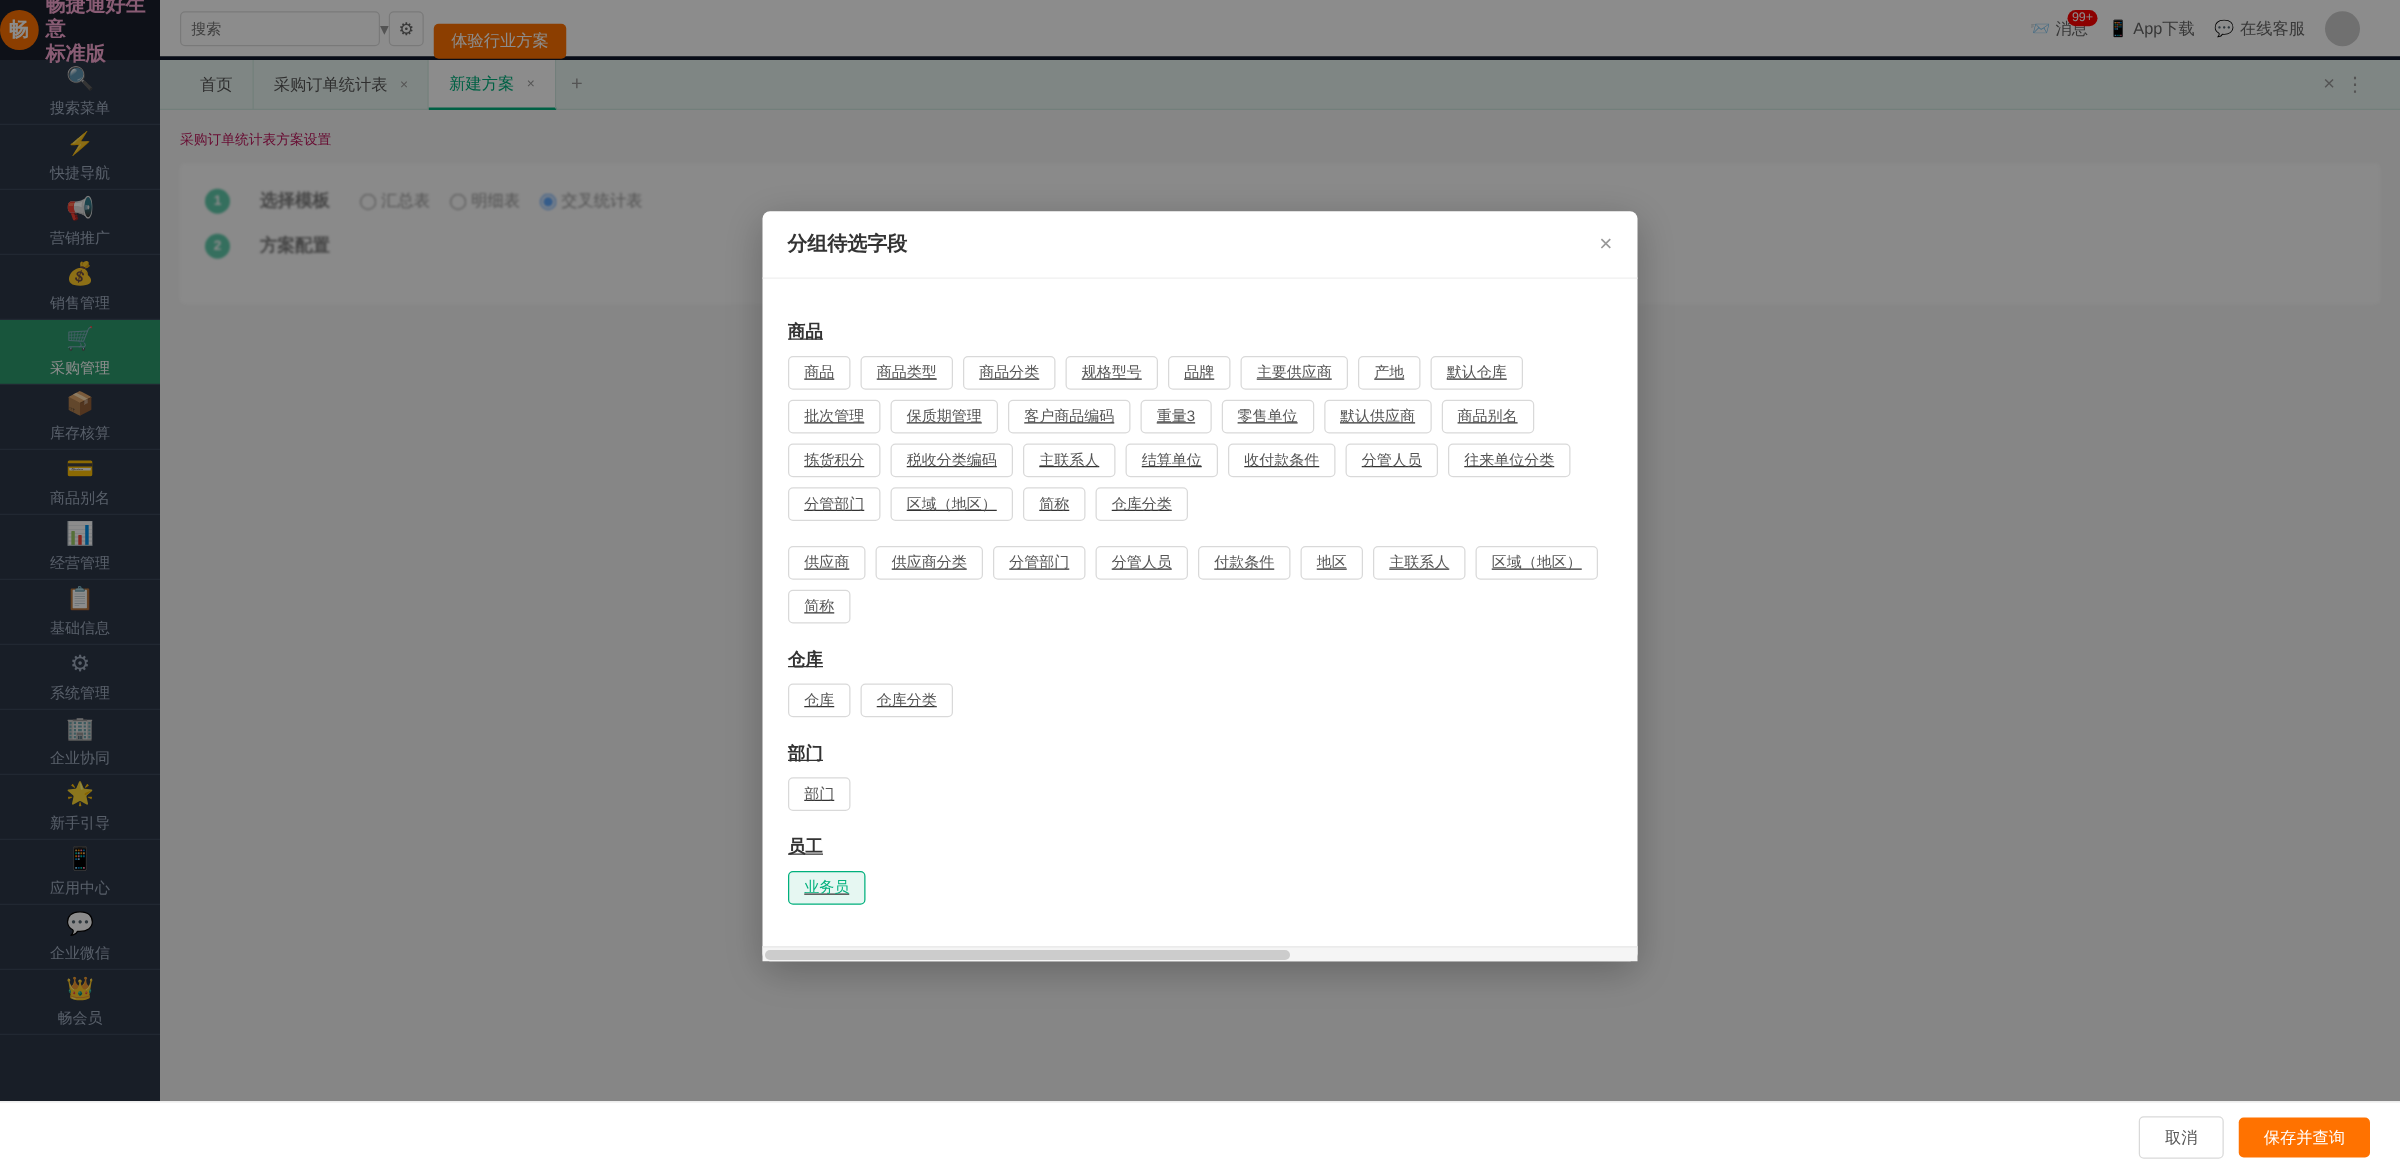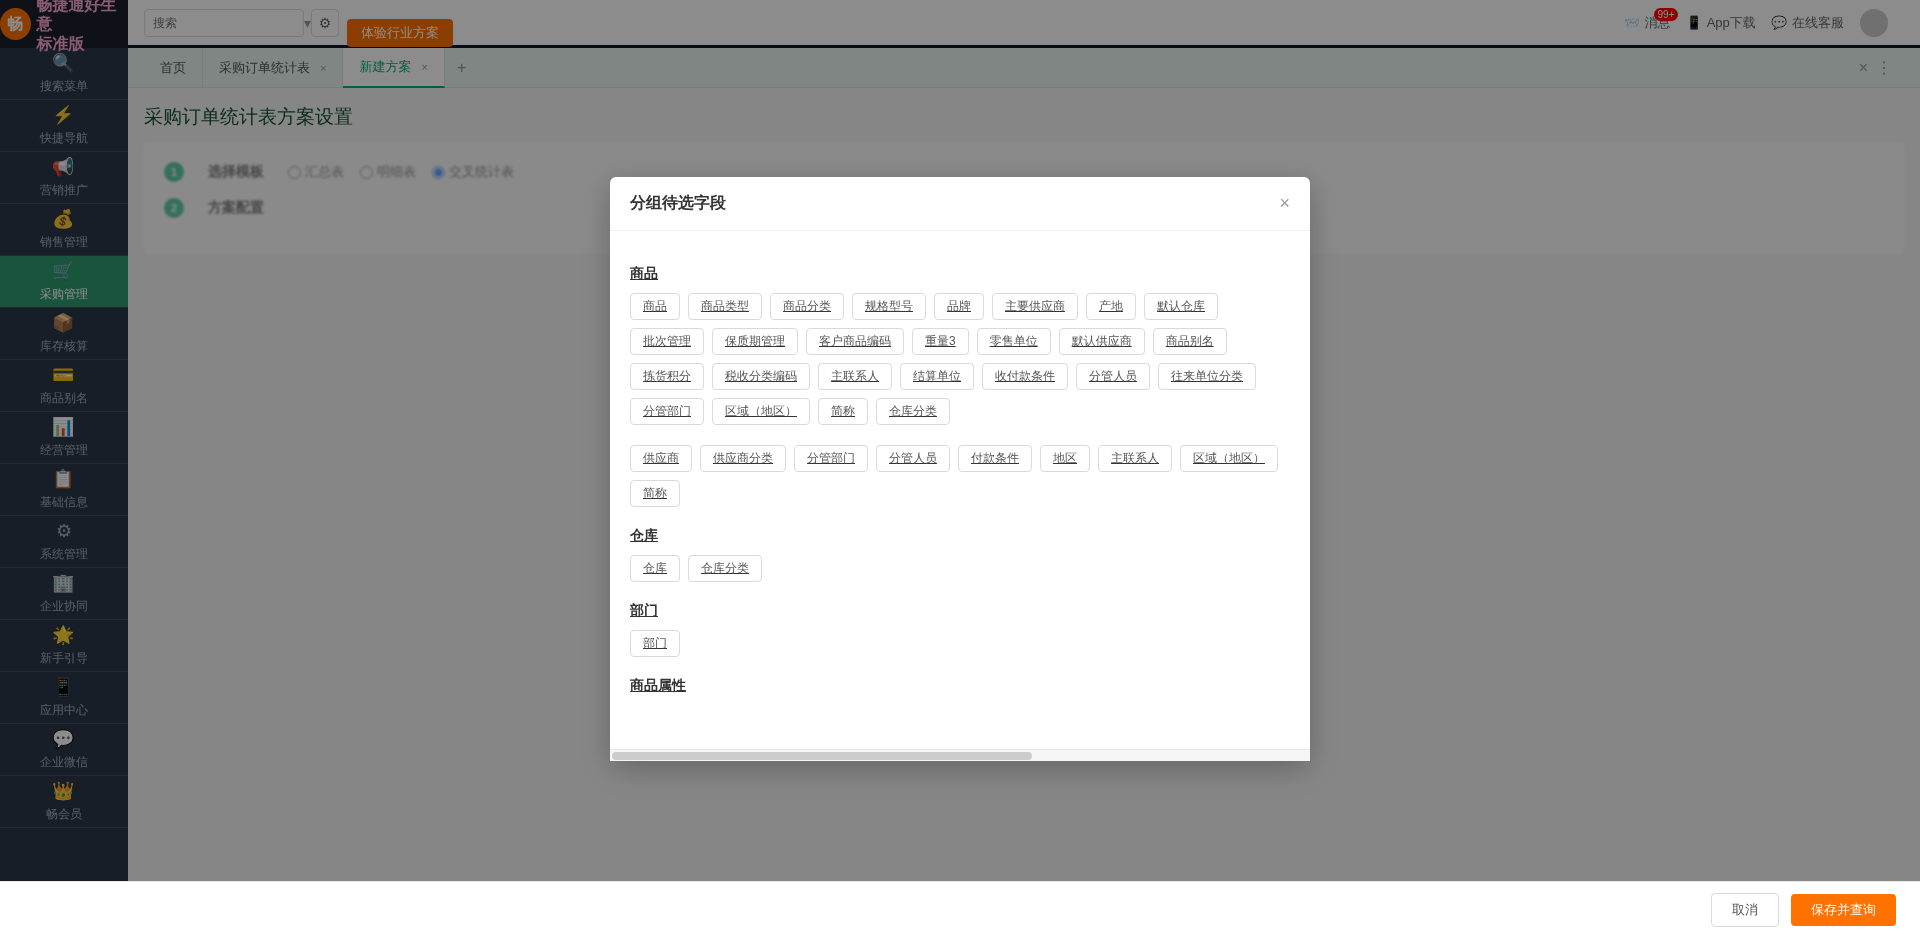--- a/index.html
+++ b/index.html
@@ -160,22 +160,22 @@
 
     
     .main {
       margin-left: 128px;
       margin-top: 88px;
       padding: 16px;
       min-height: calc(100vh - 88px);
       background: #f5f5f5;
     }
     .breadcrumb {
-      font-size: 19px;
-      color: #14532d;
+      font-size: 11px;
+      color: #be185d;
       margin-bottom: 12px;
     }
     .page-content {
       background: #fff;
       border-radius: 4px;
       padding: 20px;
       filter: blur(1px);
       opacity: 0.6;
     }
     .step-row {
@@ -531,20 +531,26 @@
             <div class="field-tag">仓库分类</div>
           </div>
         </div>
         <div class="field-section">
           <div class="section-title">部门</div>
           <div class="field-tags">
             <div class="field-tag">部门</div>
           </div>
         </div>
         <div class="field-section">
+          <div class="section-title">员工</div>
+          <div class="field-tags">
+            <div class="field-tag active">业务员</div>
+          </div>
+        </div>
+        <div class="field-section">
           <div class="section-title">商品属性</div>
         </div>
       </div>
     <div class="modal-hscroll">
       <div class="modal-hscroll-thumb"></div>
     </div>
   </div>
 </div>
 
 <div class="bottom-bar">

